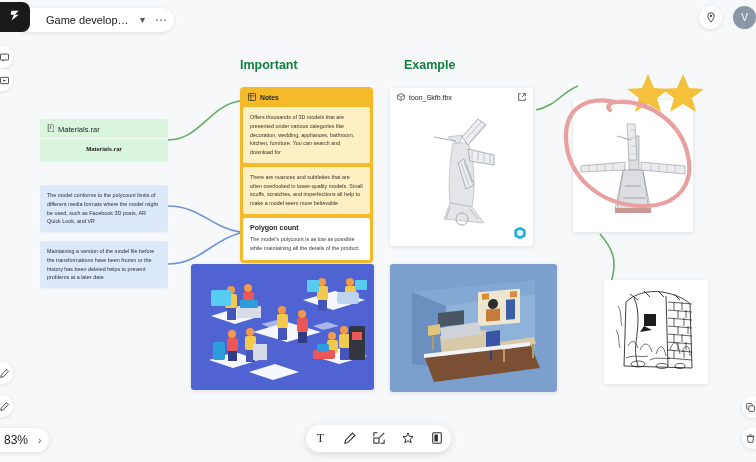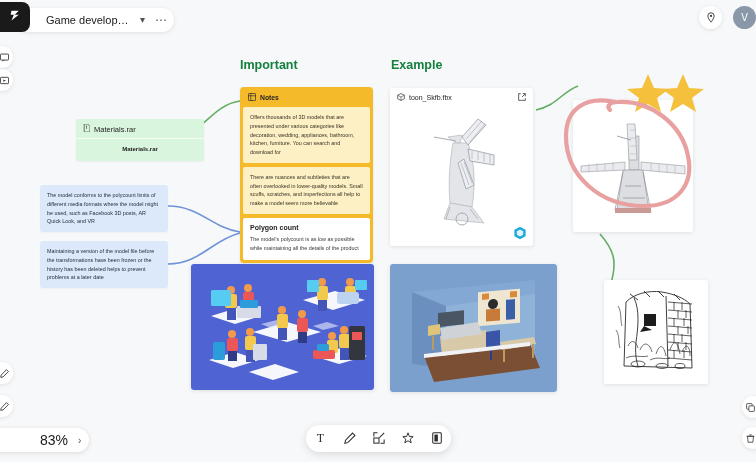--- a/index.html
+++ b/index.html
@@ -65,21 +65,21 @@
   }
   .right-btn svg { margin-right: 5px; }
 
   
   .zoom-pill {
     position: absolute; left: -18px; bottom: 10px; height: 24px;
     background: #fff; border-radius: 14px; padding: 0 8px 0 22px;
     display: flex; align-items: center; gap: 10px;
     box-shadow: 0 1px 5px rgba(0,0,0,.12); z-index: 40;
   }
-  .zoom-val { font-size: 14px; color: #1a1a1a; margin-left: 36px; }
+  .zoom-val { font-size: 12px; color: #1a1a1a; }
   .zoom-arrow { font-size: 10px; color: #555; }
 
   
   .toolbar {
     position: absolute; left: 306px; bottom: 10px; height: 27px;
     background: #fff; border-radius: 14px;
     display: flex; align-items: center; z-index: 40;
     box-shadow: 0 2px 8px rgba(0,0,0,.13);
   }
   .tool {
@@ -91,21 +91,20 @@
   .col-head {
     position: absolute; font-size: 12.5px; font-weight: bold; color: #15803d;
   }
 
   
   .card { position: absolute; border-radius: 3px; }
 
   .green-card {
     background: #d9f5dd; border-radius: 3px;
     box-shadow: 0 1px 2px rgba(0,0,0,.05);
-    margin-left: 36px;
   }
   .green-card .gc-head {
     display: flex; align-items: center; gap: 4px;
     padding: 5px 7px 4px; font-size: 7.5px; color: #232323;
     border-bottom: 1px solid rgba(255,255,255,.7);
   }
   .green-card .gc-body {
     padding: 7px 7px 9px; font-size: 6px; color: #232323; text-align: center; font-weight: bold;
   }
 
@@ -162,21 +161,21 @@
 
     <svg class="svg-layer" viewBox="0 0 756 462">
       <path d="M168 140 C 200 140, 210 105, 240 101" fill="none" stroke="#63ad63" stroke-width="1.6"></path>
       <path d="M168 206 C 200 206, 212 228, 240 232" fill="none" stroke="#6f93d8" stroke-width="1.6"></path>
       <path d="M168 264 C 200 264, 212 240, 240 233" fill="none" stroke="#6f93d8" stroke-width="1.6"></path>
       <path d="M536 110 C 556 106, 562 92, 578 86" fill="none" stroke="#63ad63" stroke-width="1.6"></path>
       <path d="M600 234 C 614 250, 618 262, 610 286" fill="none" stroke="#63ad63" stroke-width="1.6"></path>
     </svg>
 
     <div class="col-head" style="left:240px; top:58px;">Important</div>
-    <div class="col-head" style="left:391px; top:58px;">Example</div>
+    <div class="col-head" style="left:404px; top:58px;">Example</div>
 
     <div class="card green-card" style="left:40px; top:119px; width:128px;">
       <div class="gc-head">
         <span>
           <svg width="7" height="8" viewBox="0 0 12 14">
               <path d="M2 0h6l4 4v10H2z" fill="none" stroke="#3a3a3a" stroke-width="1.2"></path>
               <path d="M5 3h2v2H5zM5 6h2v2H5z" fill="#3a3a3a"></path>
             </svg>
         </span>
         <span>Materials.rar</span>

